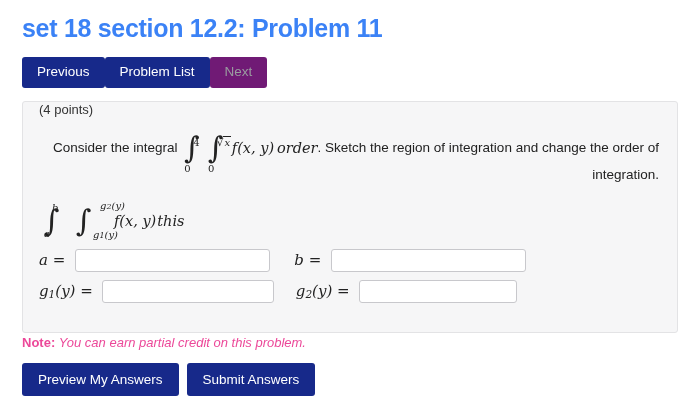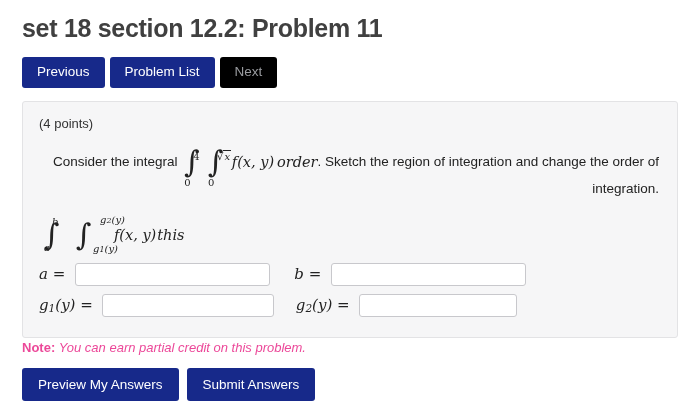--- a/index.html
+++ b/index.html
@@ -14,50 +14,49 @@
   }
   .page {
     padding: 14px 22px 0 22px;
     position: relative;
   }
   .page-title {
     font-size: 25px;
     font-weight: bold;
     letter-spacing: -0.3px;
     margin: 0 0 14px 0;
-    color: #404040;
+    color: #3b82f6;
   }
   .nav-row {
     display: flex;
-    gap: 5px;
     margin-bottom: 13px;
   }
   .navbtn {
     font-family: "Liberation Sans", sans-serif;
     font-size: 13.5px;
     border: none;
     border-radius: 3px;
     padding: 8px 15px;
     cursor: pointer;
     line-height: 1.1;
   }
   .navbtn.primary {
     background: #17298a;
     color: #ffffff;
   }
   .navbtn.disabled {
-    background: #000000;
+    background: #701a75;
     color: #9a9ca0;
     cursor: default;
   }
   .problem-box {
     background: #f6f6f7;
     border: 1px solid #e3e3e5;
     border-radius: 3px;
-    padding: 14px 16px 20px 16px;
+    padding: 0 16px 20px 16px;
     margin-bottom: 0;
     position: relative;
     min-height: 232px;
   }
   .points {
     font-size: 13px;
     color: #333333;
     margin-bottom: 14px;
   }
   .statement {

